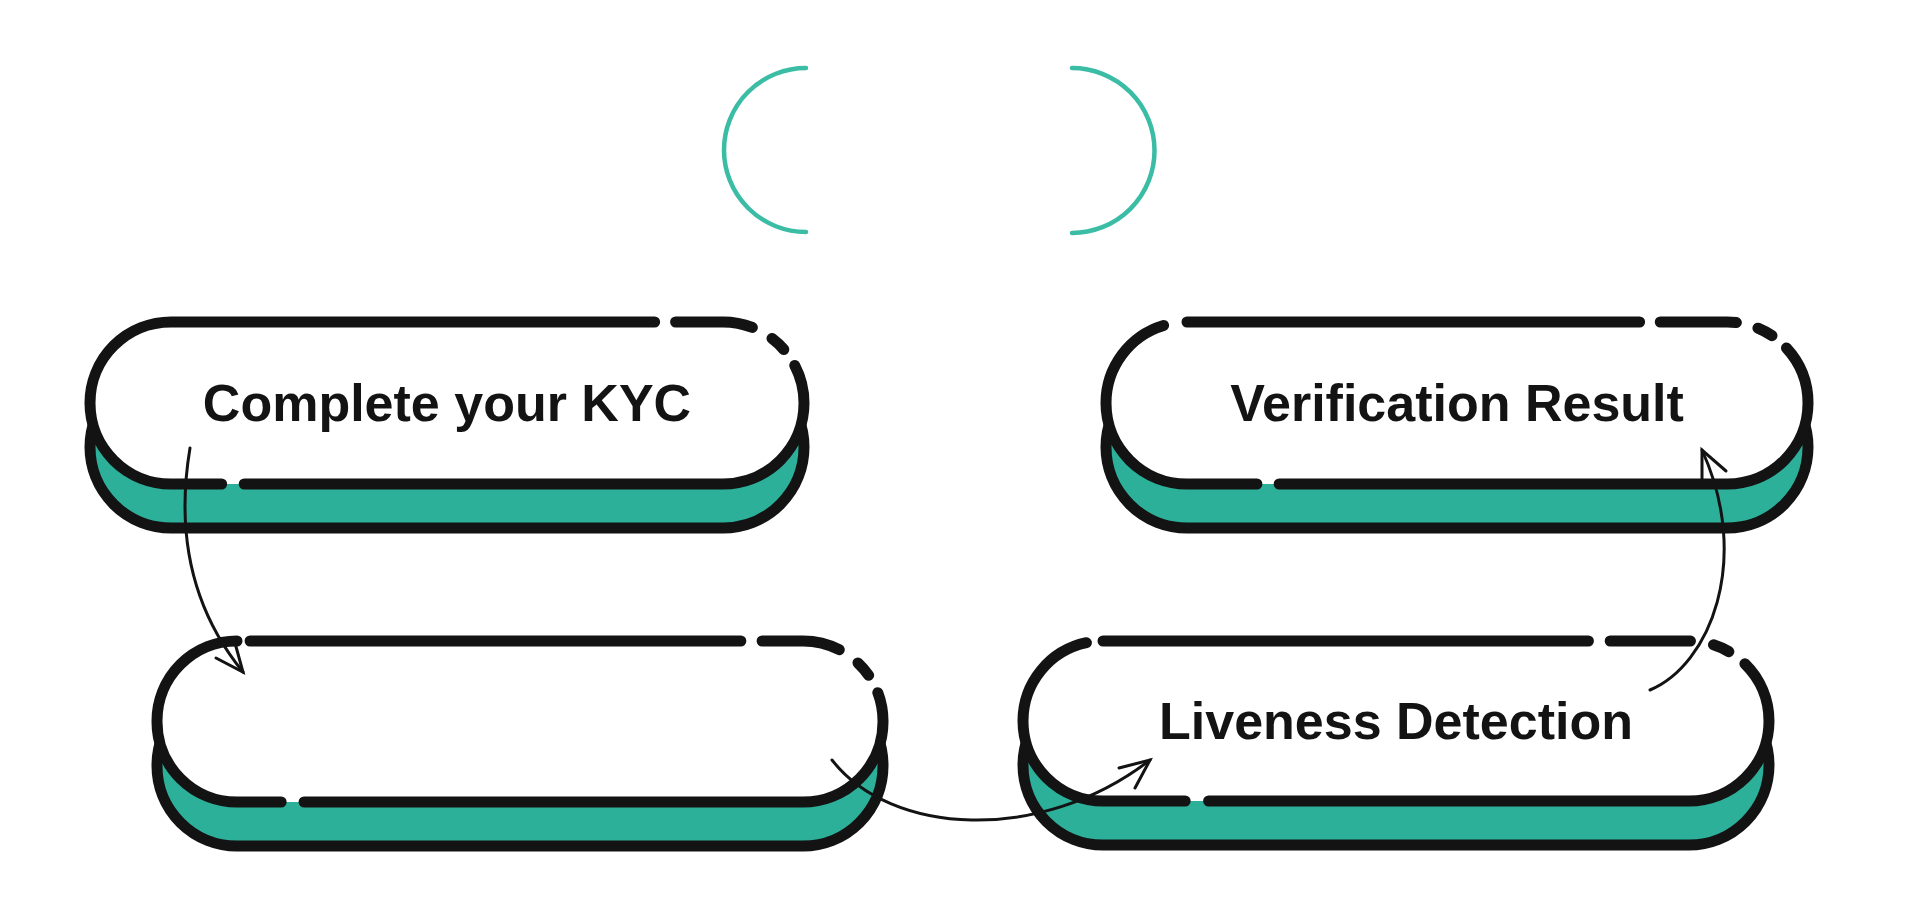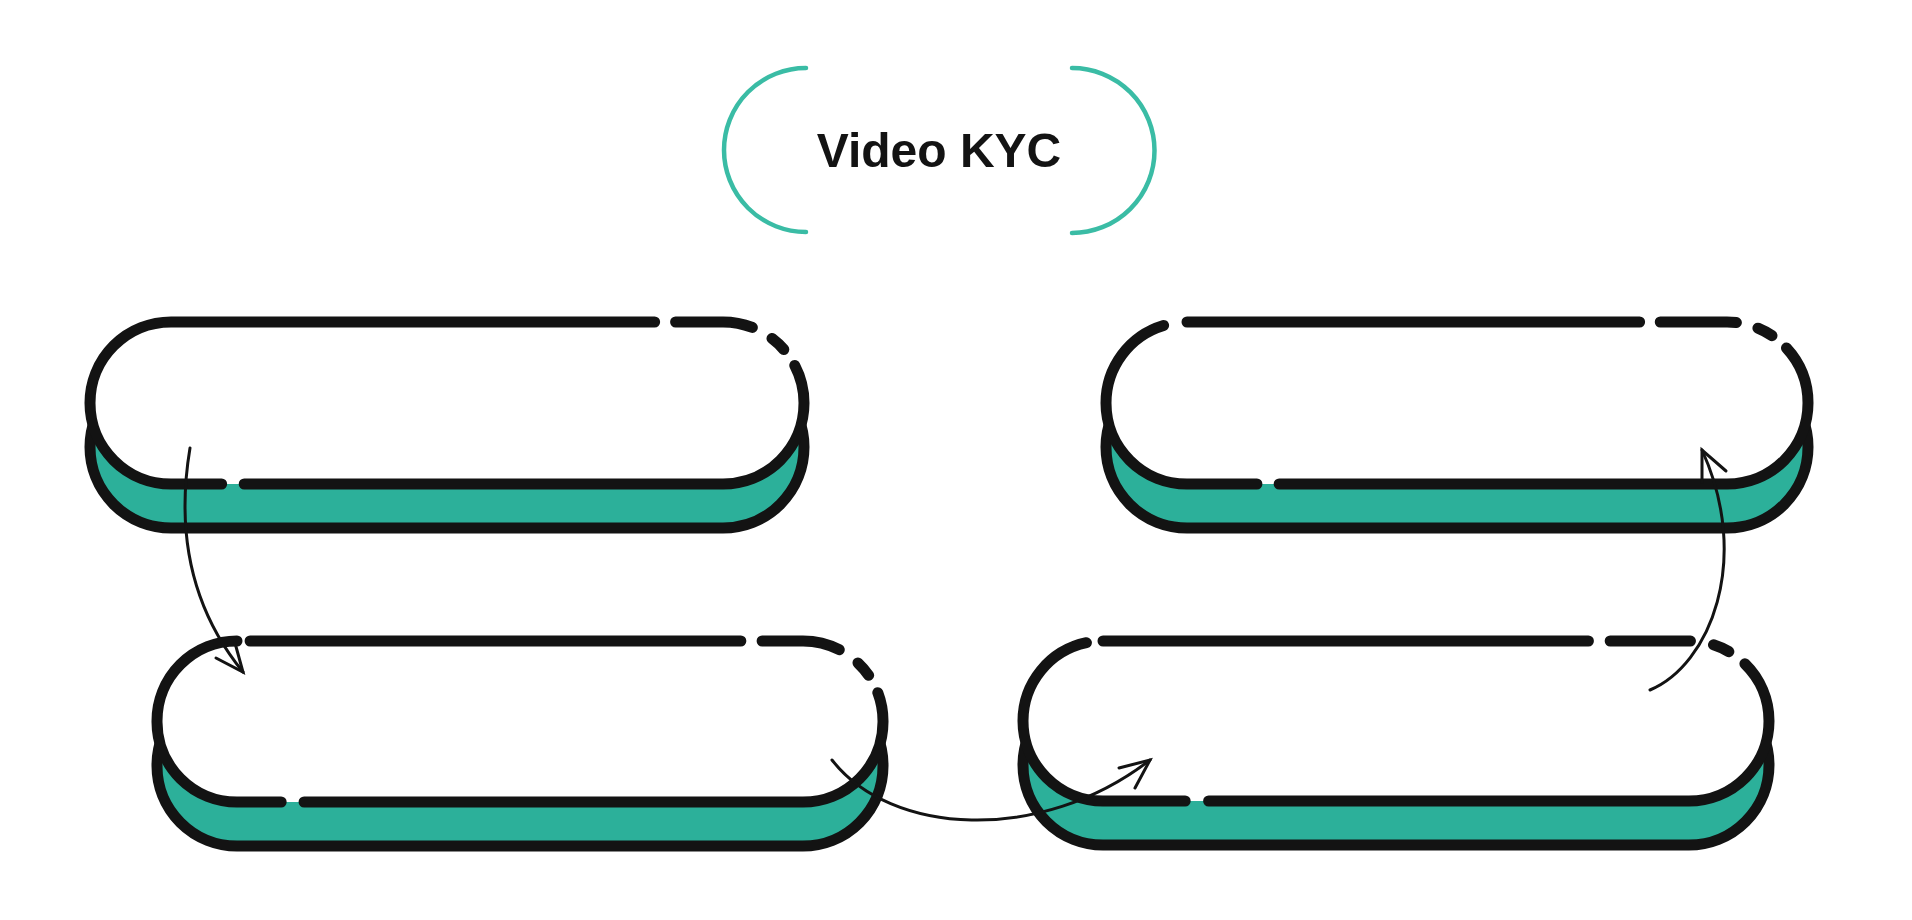--- a/index.html
+++ b/index.html
@@ -120,19 +120,21 @@
       <path class="edge-line" d="M 832 760 C 890 835 1040 845 1150 760"></path>
       <path class="edge-line" d="M 1119 768 L 1150 760 L 1135 788"></path>
     </g>
 
     <g>
       <path class="edge-line" d="M 1650 690 C 1710 665 1752 560 1702 450"></path>
       <path class="edge-line" d="M 1702 482 L 1702 450 L 1726 471"></path>
     </g>
   </svg>
 
-  <div class="diagram-title">Video KYC</div>
+
+  <div class="node-label label-p1">Complete your KYC</div>
+
+  <div class="node-label label-p2">Verification Result</div>
 
 
-
-
+  <div class="node-label label-p4">Liveness Detection</div>
 
 </div>
 
 </body></html>

